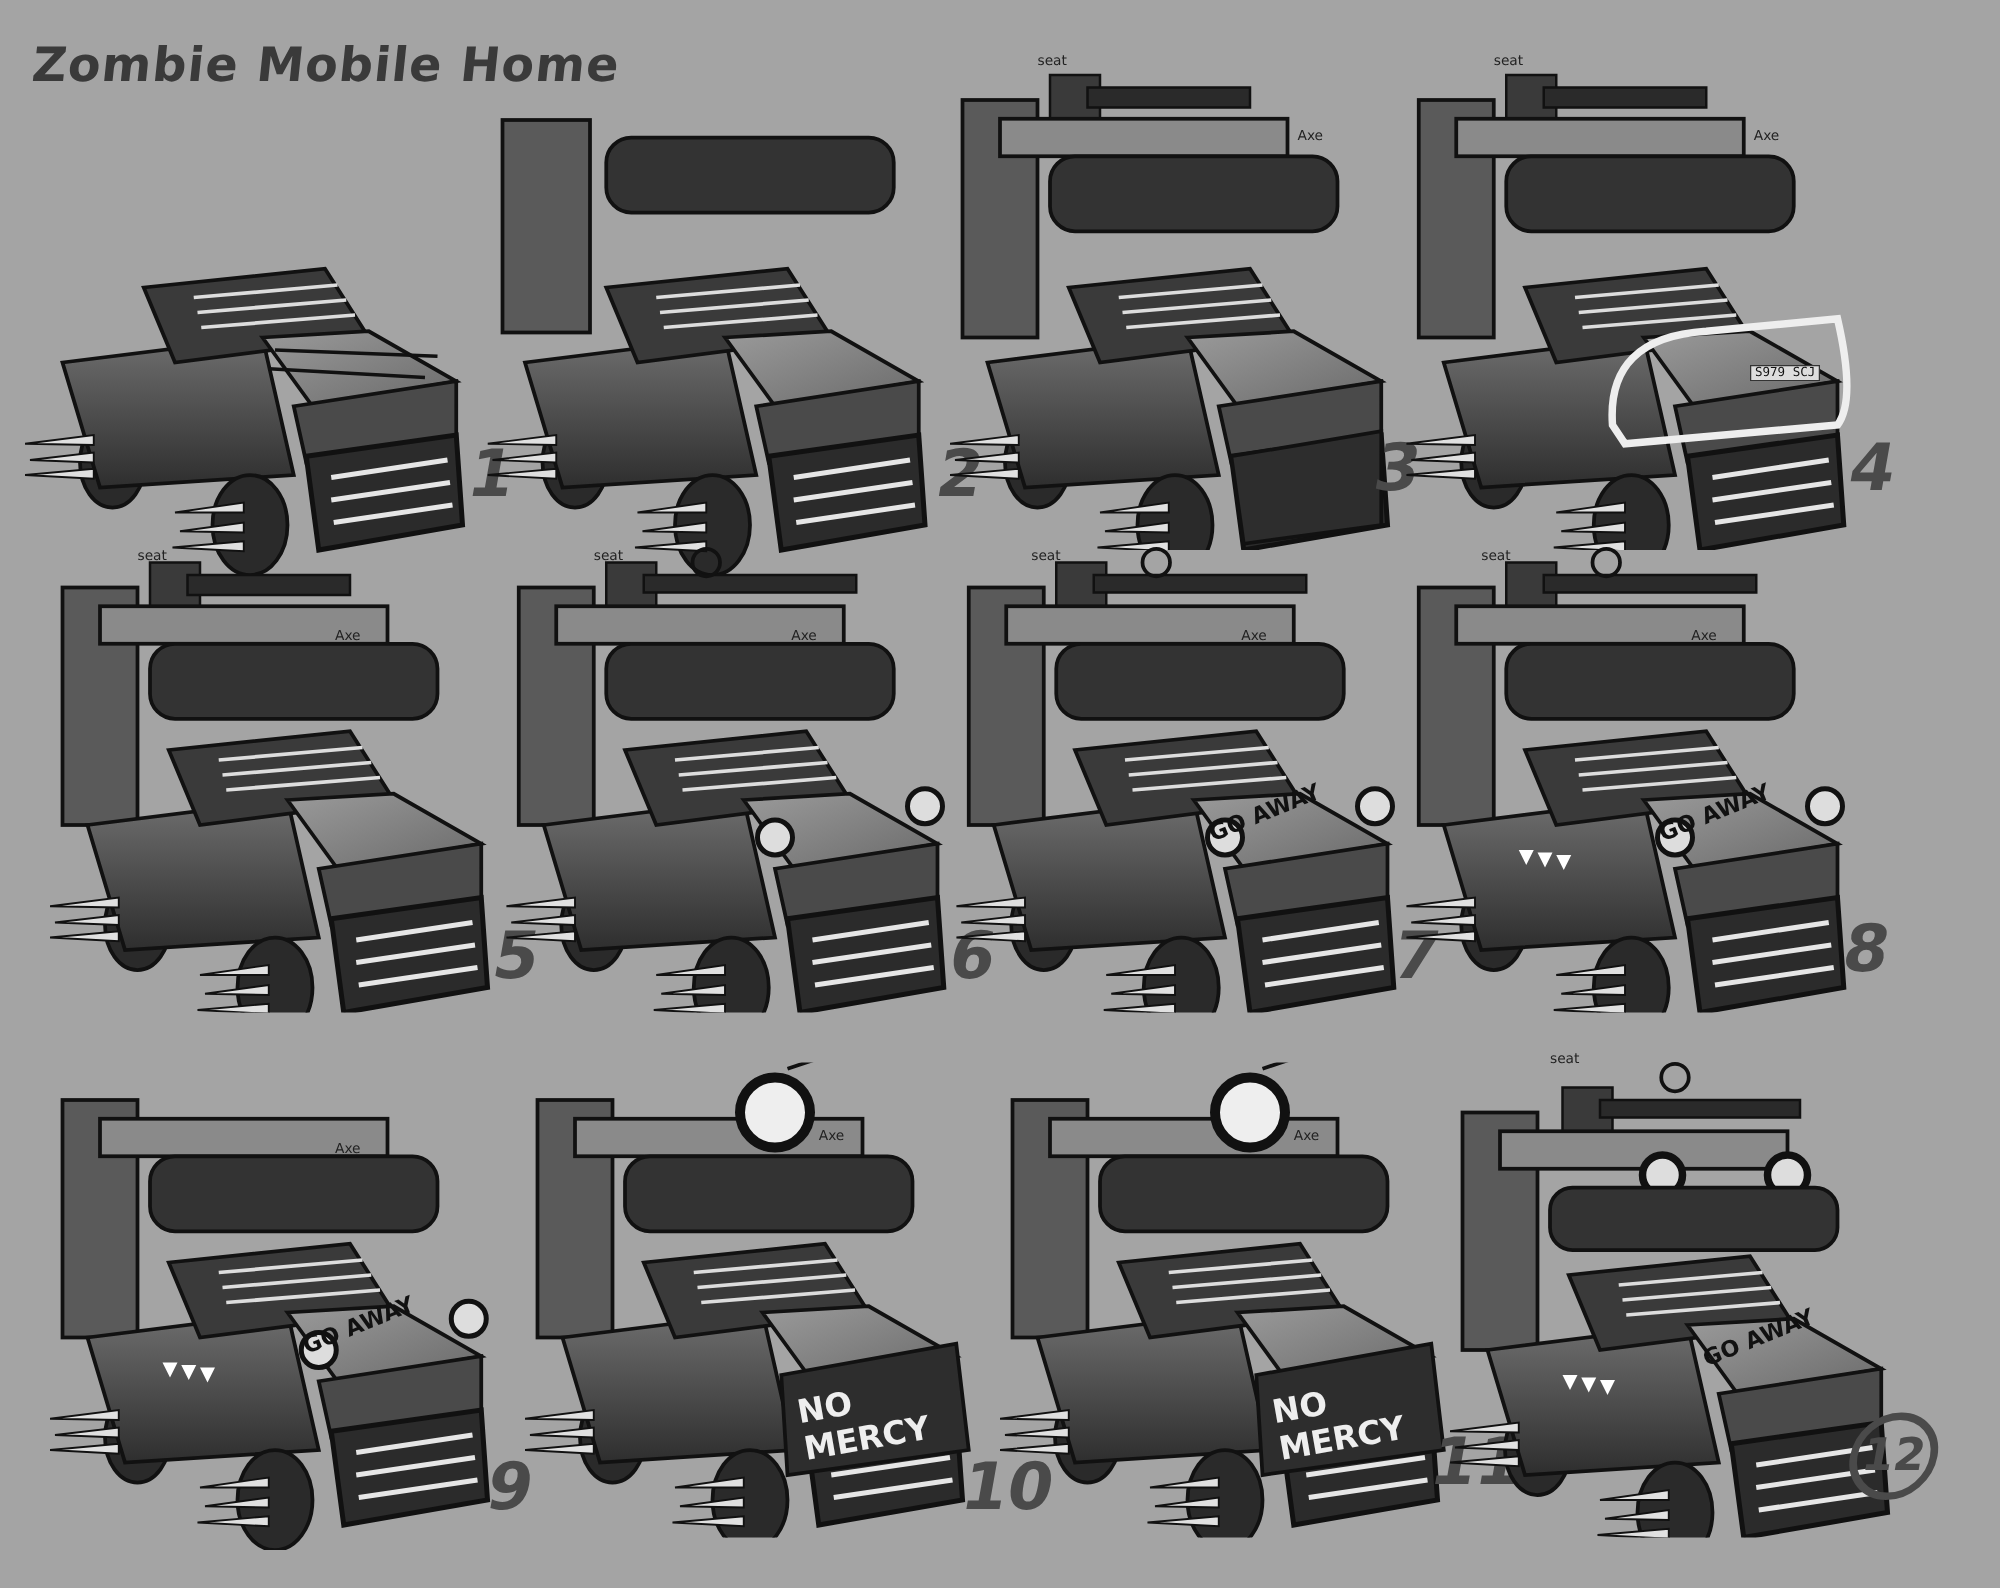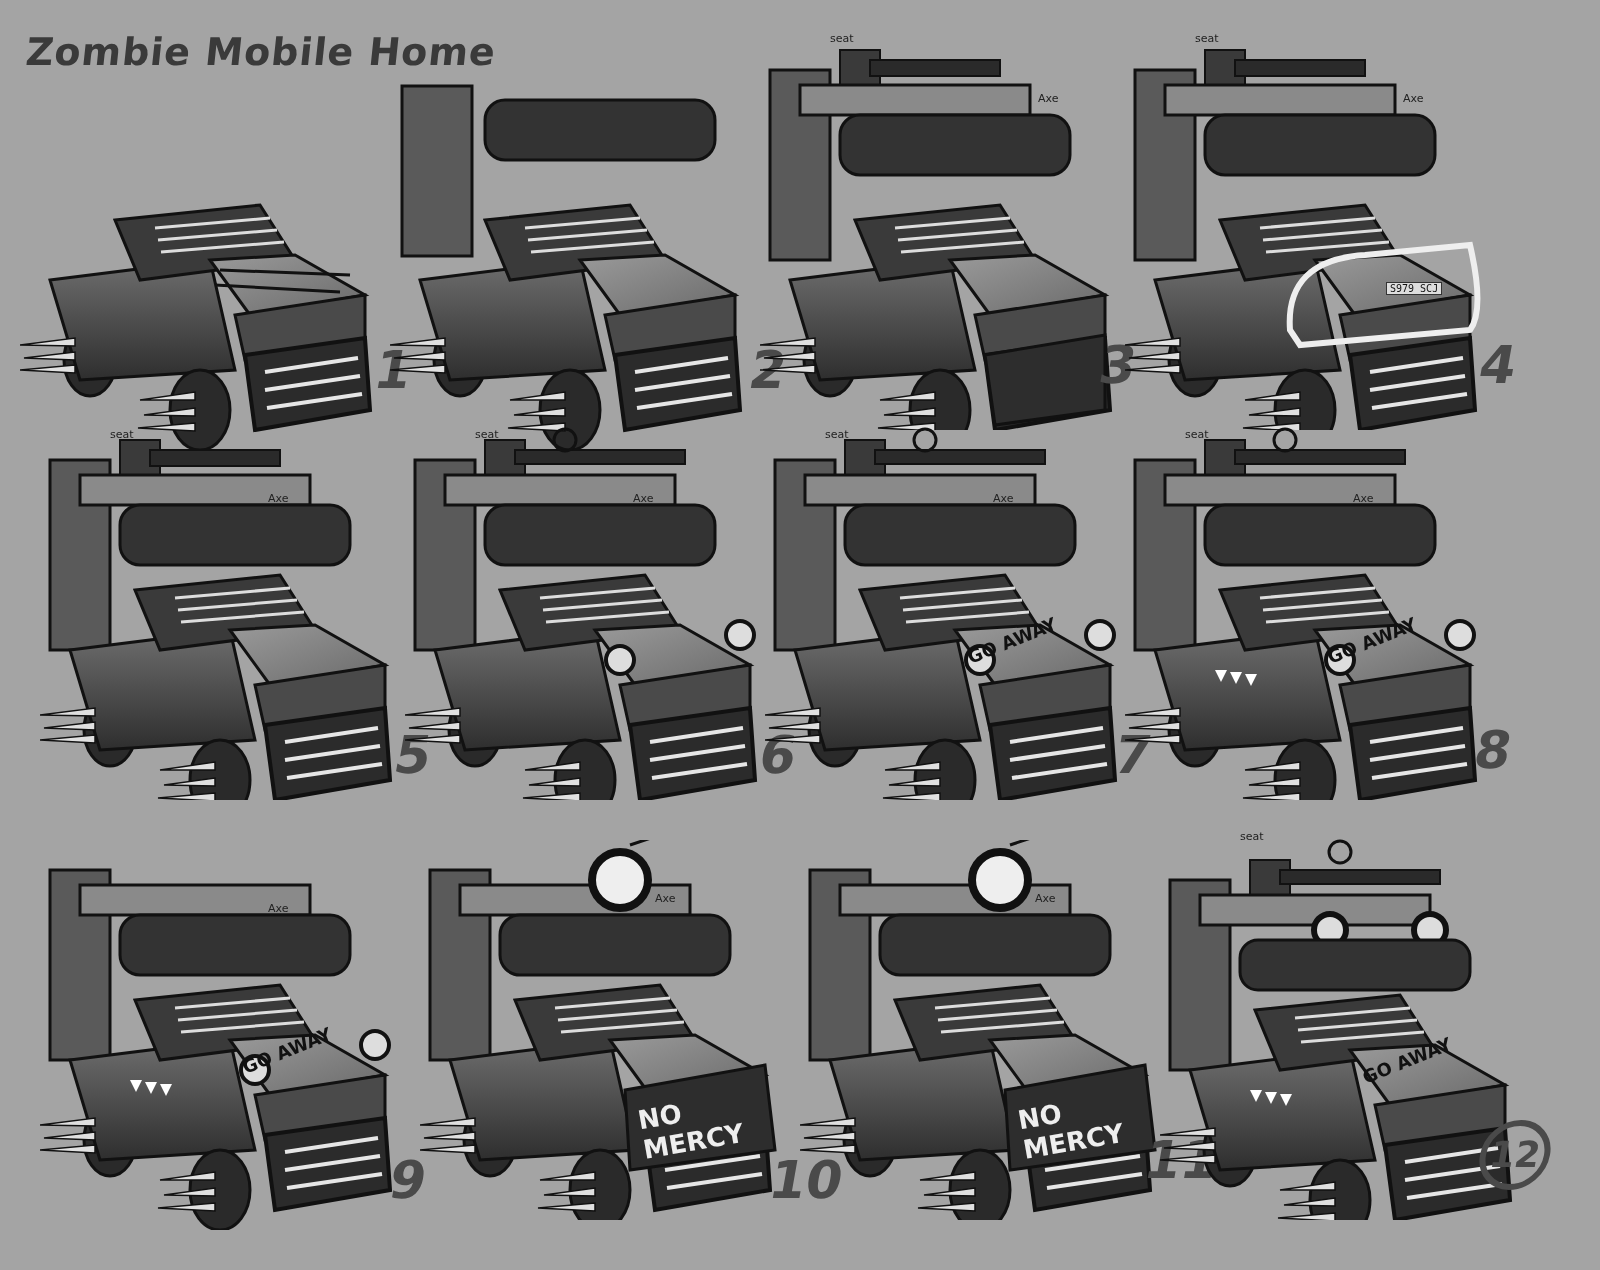--- a/index.html
+++ b/index.html
@@ -1,18 +1,18 @@
 <!DOCTYPE html>
 <html><head>
 <meta charset="utf-8">
 <style>
   html,body{margin:0;padding:0;}
   body{width:1600px;height:1270px;background:#a4a4a4;position:relative;overflow:hidden;font-family:"DejaVu Sans",sans-serif;}
   .title{position:absolute;left:26px;top:30px;font-family:"DejaVu Sans",sans-serif;font-size:38px;color:#3a3a3a;letter-spacing:1px;font-weight:bold;transform:skewX(-6deg);}
-  .cell{position:absolute;width:370px;height:380px;}
+  .cell{position:absolute;width:370px;height:380px;margin-top:10px;}
   .cell svg{position:absolute;left:0;top:0;}
   .num{position:absolute;font-family:"DejaVu Sans",sans-serif;font-size:52px;color:#4a4a4a;font-weight:bold;transform:skewX(-10deg);}
   .num.circled{border:6px solid #4a4a4a;border-radius:50%;width:58px;height:58px;line-height:58px;text-align:center;font-size:36px;}
   .note{position:absolute;font-size:11px;color:#222;font-family:"DejaVu Sans",sans-serif;}
   .slogan{position:absolute;color:#eee;font-weight:bold;font-family:"DejaVu Sans",sans-serif;}
   .graffiti{position:absolute;color:#111;font-weight:bold;font-family:"DejaVu Sans",sans-serif;transform:rotate(-22deg);}
   .plate{position:absolute;background:#ddd;color:#111;font-size:10px;font-family:"DejaVu Sans Mono",monospace;padding:0 3px;border:1px solid #333;}
 </style>
 </head>
 <body>
@@ -107,21 +107,21 @@
     <rect x="10" y="40" width="60" height="190" fill="#5a5a5a" stroke="#111" stroke-width="3"></rect>
     <rect x="80" y="20" width="40" height="35" fill="#3a3a3a" stroke="#111" stroke-width="2"></rect>
     <rect x="110" y="30" width="130" height="16" fill="#2a2a2a" stroke="#111" stroke-width="2"></rect>
     <rect x="40" y="55" width="230" height="30" fill="#8a8a8a" stroke="#111" stroke-width="3"></rect>
     <rect x="80" y="85" width="230" height="60" rx="20" fill="#333" stroke="#111" stroke-width="3"></rect>
     <use href="#truck" y="80"></use>
     <path d="M165 300 Q160 230 240 225 L345 215 Q360 280 345 300 L175 315 Z" fill="none" stroke="#eee" stroke-width="6"></path>
   </svg>
   <div class="note" style="left:70px;top:2px;">seat</div>
   <div class="note" style="left:278px;top:62px;">Axe</div>
-  <div class="plate" style="left:261px;top:252px;">S979 SCJ</div>
+  <div class="plate" style="left:275px;top:252px;">S979 SCJ</div>
   <div class="num" style="left:355px;top:305px;">4</div>
 </div>
 
 <div class="cell" style="left:40px;top:420px;">
   <svg width="370" height="380">
     <rect x="10" y="40" width="60" height="190" fill="#5a5a5a" stroke="#111" stroke-width="3"></rect>
     <rect x="80" y="20" width="40" height="35" fill="#3a3a3a" stroke="#111" stroke-width="2"></rect>
     <rect x="110" y="30" width="130" height="16" fill="#2a2a2a" stroke="#111" stroke-width="2"></rect>
     <rect x="40" y="55" width="230" height="30" fill="#8a8a8a" stroke="#111" stroke-width="3"></rect>
     <rect x="80" y="85" width="230" height="60" rx="20" fill="#333" stroke="#111" stroke-width="3"></rect>

